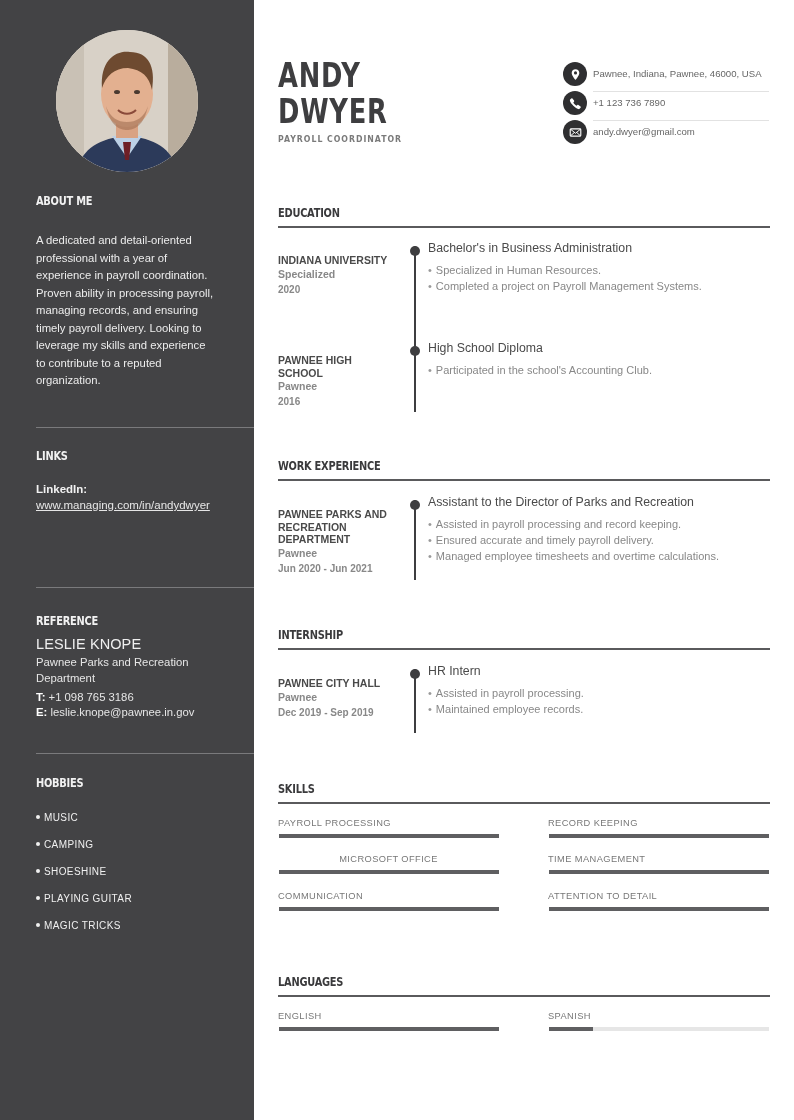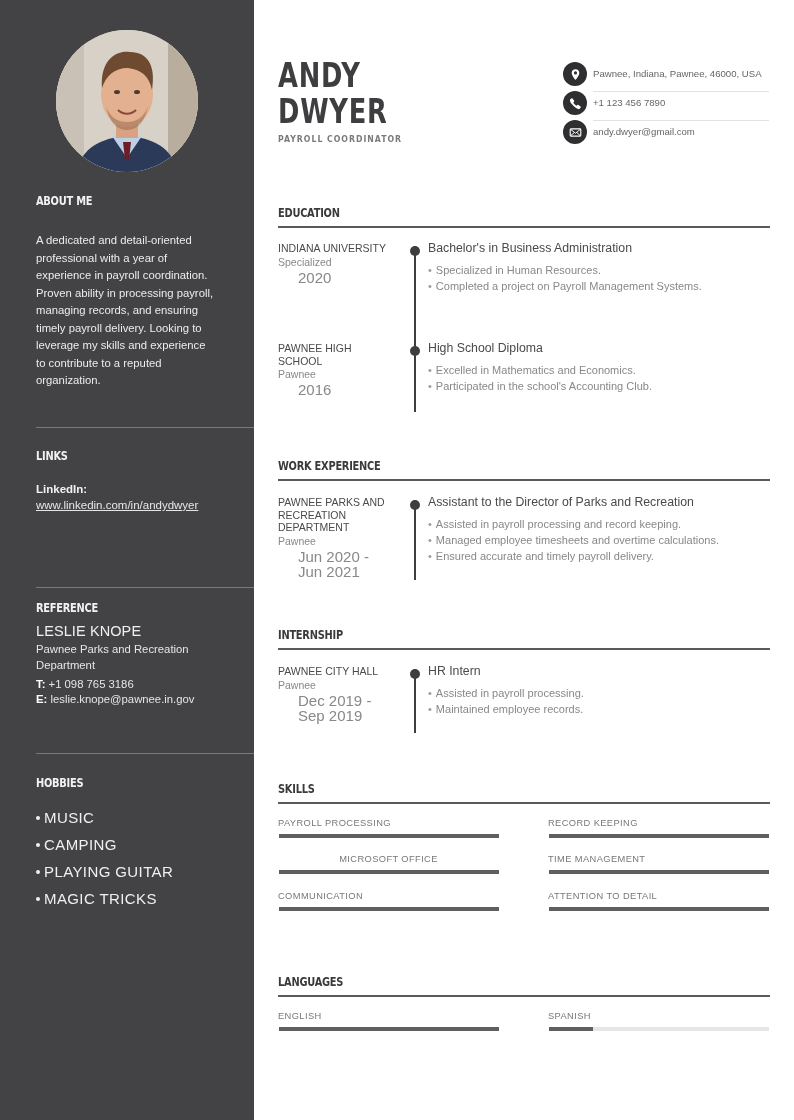--- a/index.html
+++ b/index.html
@@ -28,21 +28,21 @@
   .about-text { margin-top: 24px; width: 178px; font-size: 11.3px; line-height: 17.5px; color: #ececec; }
 
   .link-label { font-size: 11.5px; font-weight: bold; color: #f2f2f2; margin-top: 0; }
   .link-url { font-size: 11.5px; color: #e6e6e6; text-decoration: underline; display: inline-block; }
 
   .ref-name { font-size: 14.5px; color: #efefef; letter-spacing: 0.1px; }
   .ref-org { font-size: 11.3px; line-height: 16px; color: #e6e6e6; width: 178px; }
   .ref-line { font-size: 11.3px; line-height: 15px; color: #e6e6e6; }
   .ref-line b { color: #fff; }
 
-  .hobby { font-size: 15px; letter-spacing: 0.4px; color: #f0f0f0; height: 27px; line-height: 15px; }
+  .hobby { font-size: 10px; letter-spacing: 0.4px; color: #f0f0f0; height: 27px; line-height: 15px; }
   .hobby .dot { display: inline-block; width: 4px; height: 4px; background: #f0f0f0; border-radius: 50%; vertical-align: middle; margin-right: 4px; margin-top: -2px; }
 
   
   .name {
     position: absolute; left: 278px; top: 58px;
     font-family: "DejaVu Sans", sans-serif; font-weight: bold; font-size: 33px;
     line-height: 36px; letter-spacing: 1px; color: #3e3e40;
     transform: scaleX(0.78); transform-origin: left top;
   }
   .job-title {
@@ -64,23 +64,23 @@
   
   .sec-title {
     position: absolute; left: 278px;
     font-family: "DejaVu Sans", sans-serif; font-weight: bold; font-size: 12px;
     letter-spacing: -0.3px; color: #3a3a3c; text-transform: uppercase;
     transform: scaleX(0.82); transform-origin: left center;
   }
   .sec-rule { position: absolute; left: 278px; width: 492px; height: 2px; background: #5a5a5c; }
 
   .entry { position: absolute; left: 278px; width: 492px; }
-  .entry .org { position: absolute; left: 0; top: 0; width: 118px; font-size: 10.5px; line-height: 12.5px; color: #4a4a4a; text-transform: uppercase; }
+  .entry .org { position: absolute; left: 0; top: 12px; width: 118px; font-size: 10.5px; line-height: 12.5px; color: #4a4a4a; text-transform: uppercase; font-weight: bold; }
   .entry .loc { font-size: 10.5px; line-height: 15px; color: #888; text-transform: none; }
-  .entry .date { font-size: 15px; line-height: 15px; color: #888; text-transform: none; margin-left: 20px; }
+  .entry .date { font-size: 10px; line-height: 15px; color: #888; text-transform: none; }
   .entry .org-name { display: block; }
   .entry .rail { position: absolute; left: 136px; top: 4px; width: 2px; background: #3e3e40; }
   .entry .knob { position: absolute; left: 132px; top: 4px; width: 10px; height: 10px; border-radius: 50%; background: #3e3e40; }
   .entry .role { position: absolute; left: 150px; top: -1px; font-size: 12.3px; color: #4a4a4a; white-space: nowrap; }
   .entry .bullets { position: absolute; left: 150px; top: 20px; list-style: none; }
   .entry .bullets li { font-size: 11px; line-height: 16px; color: #888; white-space: nowrap; }
   .entry .bullets li::before { content: "\2022"; margin-right: 4px; color: #999; }
 
   .skill { position: absolute; width: 221px; }
   .skill .lbl { font-size: 9.3px; letter-spacing: 0.4px; color: #777; text-transform: uppercase; white-space: nowrap; }
@@ -113,45 +113,46 @@
   <div class="side-section" style="top:194px;">
     <div class="side-heading">ABOUT ME</div>
     <p class="about-text">A dedicated and detail-oriented professional with a year of experience in payroll coordination. Proven ability in processing payroll, managing records, and ensuring timely payroll delivery. Looking to leverage my skills and experience to contribute to a reputed organization.</p>
   </div>
   <div class="side-divider" style="top:427px;"></div>
 
   <div class="side-section" style="top:449px;">
     <div class="side-heading">LINKS</div>
     <div style="margin-top:20px;">
       <div class="link-label">LinkedIn:</div>
-      <a class="link-url">www.linkedin.com/in/andydwyer</a>
+      <a class="link-url">www.managing.com/in/andydwyer</a>
     </div>
   </div>
   <div class="side-divider" style="top:587px;"></div>
 
-  <div class="side-section" style="top:601px;">
+  <div class="side-section" style="top:614px;">
     <div class="side-heading">REFERENCE</div>
     <div class="ref-name" style="margin-top:8px;">LESLIE KNOPE</div>
     <div class="ref-org" style="margin-top:2px;">Pawnee Parks and Recreation Department</div>
     <div class="ref-line" style="margin-top:4px;">
       <b>T:</b>
       <span>+1 098 765 3186</span>
     </div>
     <div class="ref-line">
       <b>E:</b>
       <span>leslie.knope@pawnee.in.gov</span>
     </div>
   </div>
   <div class="side-divider" style="top:753px;"></div>
 
   <div class="side-section" style="top:776px;">
     <div class="side-heading">HOBBIES</div>
     <div style="margin-top:20px;">
       <div class="hobby"><span class="dot"></span><span>MUSIC</span></div>
       <div class="hobby"><span class="dot"></span><span>CAMPING</span></div>
+      <div class="hobby"><span class="dot"></span><span>SHOESHINE</span></div>
       <div class="hobby"><span class="dot"></span><span>PLAYING GUITAR</span></div>
       <div class="hobby"><span class="dot"></span><span>MAGIC TRICKS</span></div>
     </div>
   </div>
 </aside>
 
 <div class="name">
   <div>ANDY</div>
   <div>DWYER</div>
 </div>
@@ -165,21 +166,21 @@
   </span>
   <span class="txt">Pawnee, Indiana, Pawnee, 46000, USA</span>
   <span class="rule"></span>
 </div>
 <div class="contact" style="top:91px;">
   <span class="ic">
     <svg viewBox="0 0 16 16">
         <path d="M4.2 1.8l2 2.6c.3.4.3.9 0 1.3L5.3 6.8c.8 1.6 2.2 3 3.9 3.9l1.1-.9c.4-.3.9-.3 1.3 0l2.6 2c.4.3.4.9.1 1.3l-1 1.2c-.5.6-1.3.8-2 .5C7.5 13.4 2.6 8.5 1.2 4.8c-.3-.7-.1-1.5.5-2l1.2-1c.4-.3 1-.3 1.3 0z" fill="#fff"></path>
       </svg>
   </span>
-  <span class="txt">+1 123 456 7890</span>
+  <span class="txt">+1 123 736 7890</span>
   <span class="rule"></span>
 </div>
 <div class="contact" style="top:120px;">
   <span class="ic">
     <svg viewBox="0 0 16 16">
         <rect x="1.5" y="3.5" width="13" height="9" rx="1" fill="none" stroke="#fff" stroke-width="1.4"></rect>
         <path d="M2 4l6 5 6-5M2 12l4.5-4M14 12l-4.5-4" fill="none" stroke="#fff" stroke-width="1.2"></path>
       </svg>
   </span>
   <span class="txt">andy.dwyer@gmail.com</span>
@@ -205,41 +206,40 @@
 
 <div class="entry" style="top:342px;">
   <div class="org">
     <span class="org-name">PAWNEE HIGH SCHOOL</span>
     <span class="loc" style="display:block;">Pawnee</span>
     <span class="date" style="display:block;">2016</span>
   </div>
   <div class="knob"></div>
   <div class="role">High School Diploma</div>
   <ul class="bullets">
-    <li>Excelled in Mathematics and Economics.</li>
     <li>Participated in the school's Accounting Club.</li>
   </ul>
 </div>
 
 <div class="sec-title" style="top:459px;">WORK EXPERIENCE</div>
 <div class="sec-rule" style="top:479px;"></div>
 
 <div class="entry" style="top:496px;">
   <div class="org">
     <span class="org-name">PAWNEE PARKS AND RECREATION DEPARTMENT</span>
     <span class="loc" style="display:block;">Pawnee</span>
     <span class="date" style="display:block;">Jun 2020 - Jun 2021</span>
   </div>
   <div class="rail" style="height:80px;"></div>
   <div class="knob"></div>
   <div class="role">Assistant to the Director of Parks and Recreation</div>
   <ul class="bullets">
     <li>Assisted in payroll processing and record keeping.</li>
+    <li>Ensured accurate and timely payroll delivery.</li>
     <li>Managed employee timesheets and overtime calculations.</li>
-    <li>Ensured accurate and timely payroll delivery.</li>
   </ul>
 </div>
 
 <div class="sec-title" style="top:628px;">INTERNSHIP</div>
 <div class="sec-rule" style="top:648px;"></div>
 
 <div class="entry" style="top:665px;">
   <div class="org">
     <span class="org-name">PAWNEE CITY HALL</span>
     <span class="loc" style="display:block;">Pawnee</span>

